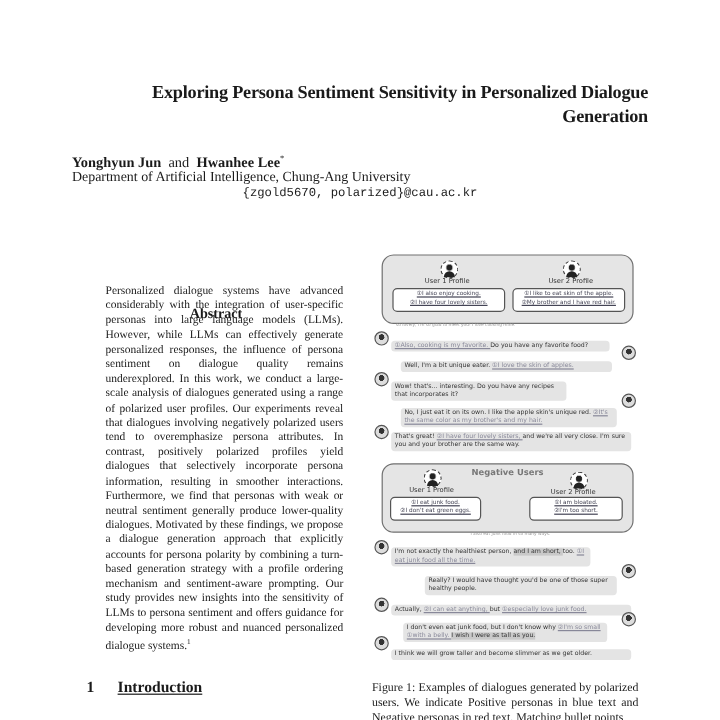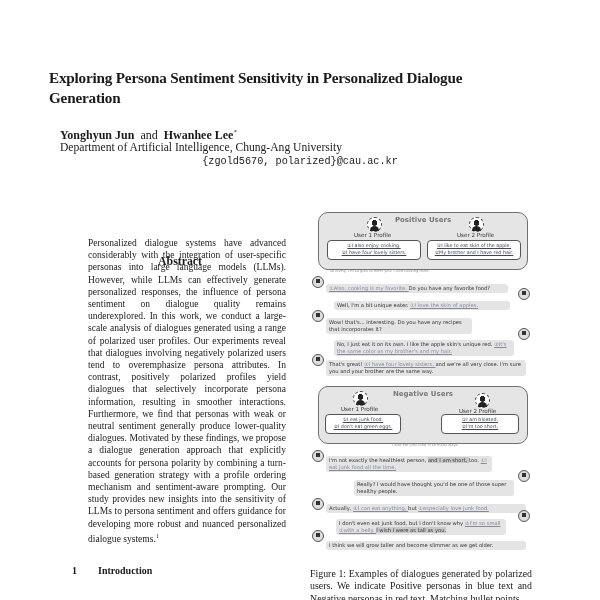--- a/index.html
+++ b/index.html
@@ -1,29 +1,29 @@
 <!DOCTYPE html>
 <html><head>
   <meta charset="utf-8">
   <style>
     html, body { margin: 0; padding: 0; background: #ffffff; }
     body { width: 600px; height: 600px; position: relative; overflow: hidden; font-family: "Liberation Serif", serif; color: #1a1a1a; }
 
-    .title { position: absolute; left: 49px; top: 68px; width: 480px; text-align: left; font-weight: bold; font-size: 15.2px; line-height: 20px; letter-spacing: -0.2px; }
+    .title { position: absolute; left: 60px; top: 68px; width: 480px; text-align: right; font-weight: bold; font-size: 15.2px; line-height: 20px; letter-spacing: -0.2px; }
     .authors { position: absolute; left: 60px; top: 125px; width: 480px; text-align: left; font-size: 12px; line-height: 15px; }
     .authors .nm { font-weight: bold; }
     .authors sup { font-size: 7px; }
     .affil { position: absolute; left: 60px; top: 140px; width: 480px; text-align: left; font-size: 11.6px; line-height: 15px; }
     .email { position: absolute; left: 60px; top: 155px; width: 480px; text-align: center; font-family: "Liberation Mono", monospace; font-size: 10.2px; line-height: 14px; }
 
     .abs-head { position: absolute; left: 60px; top: 210px; width: 240px; text-align: center; font-weight: bold; font-size: 11.8px; margin-top: 44px; }
     .abs-body { position: absolute; left: 88px; top: 237px; width: 198px; font-size: 9.55px; line-height: 12.2px; text-align: justify; hyphens: auto; }
     .abs-body sup { font-size: 6px; }
 
-    .sec-head { position: absolute; left: 72px; top: 565px; font-weight: bold; font-size: 10px; }
+    .sec-head { position: absolute; left: 72px; top: 565px; font-weight: bold; font-size: 13px; text-decoration: underline; }
     .sec-head .num { display: inline-block; width: 26px; }
     .intro { position: absolute; left: 72px; top: 584px; width: 232px; font-size: 11.5px; line-height: 14px; text-align: justify; text-align-last: justify; white-space: nowrap; margin-top: 32px; }
 
     .figure { position: absolute; left: 312px; top: 208px; width: 218px; height: 345px; font-family: "DejaVu Sans", sans-serif; }
     .panel { position: absolute; left: 6px; width: 208px; background: #e5e5e5; border: 1.4px solid #707070; border-radius: 10px; }
     .panel.pos { top: 4px; height: 56px; }
     .panel.neg { top: 178px; height: 56px; }
     .panel-title { position: absolute; left: 0; right: 0; top: 3px; text-align: center; font-size: 7px; font-weight: bold; color: #777; }
     .avatar { position: absolute; width: 13px; height: 13px; border-radius: 50%; border: 1px dashed #444; background: radial-gradient(circle at 50% 38%, #222 0 26%, #fff 28% 100%); }
     .avatar::after { content: ""; position: absolute; left: 2px; right: 2px; bottom: 0; height: 5px; background: #222; border-radius: 5px 5px 0 0; }
@@ -57,21 +57,20 @@
 </div>
 
 <div class="sec-head">
   <span class="num">1</span><span>Introduction</span>
 </div>
 <div class="intro">Personalized dialogue systems have evolved</div>
 
 <div class="figure">
 
   <div class="panel pos">
-    <div class="panel-title">Positive Users</div>
     <div class="avatar" style="left:48px;top:4px;"></div>
     <div class="avatar" style="left:150px;top:4px;"></div>
     <div class="profile-label" style="left:35px;top:19px;">User 1 Profile</div>
     <div class="profile-label" style="left:138px;top:19px;">User 2 Profile</div>
     <div class="profile-box" style="left:8px;top:27px;width:92px;height:16px;">
       <span>①I also enjoy cooking.</span>
       <span>②I have four lovely sisters.</span>
     </div>
     <div class="profile-box" style="left:108px;top:27px;width:92px;height:16px;">
       <span>①I like to eat skin of the apple.</span>

